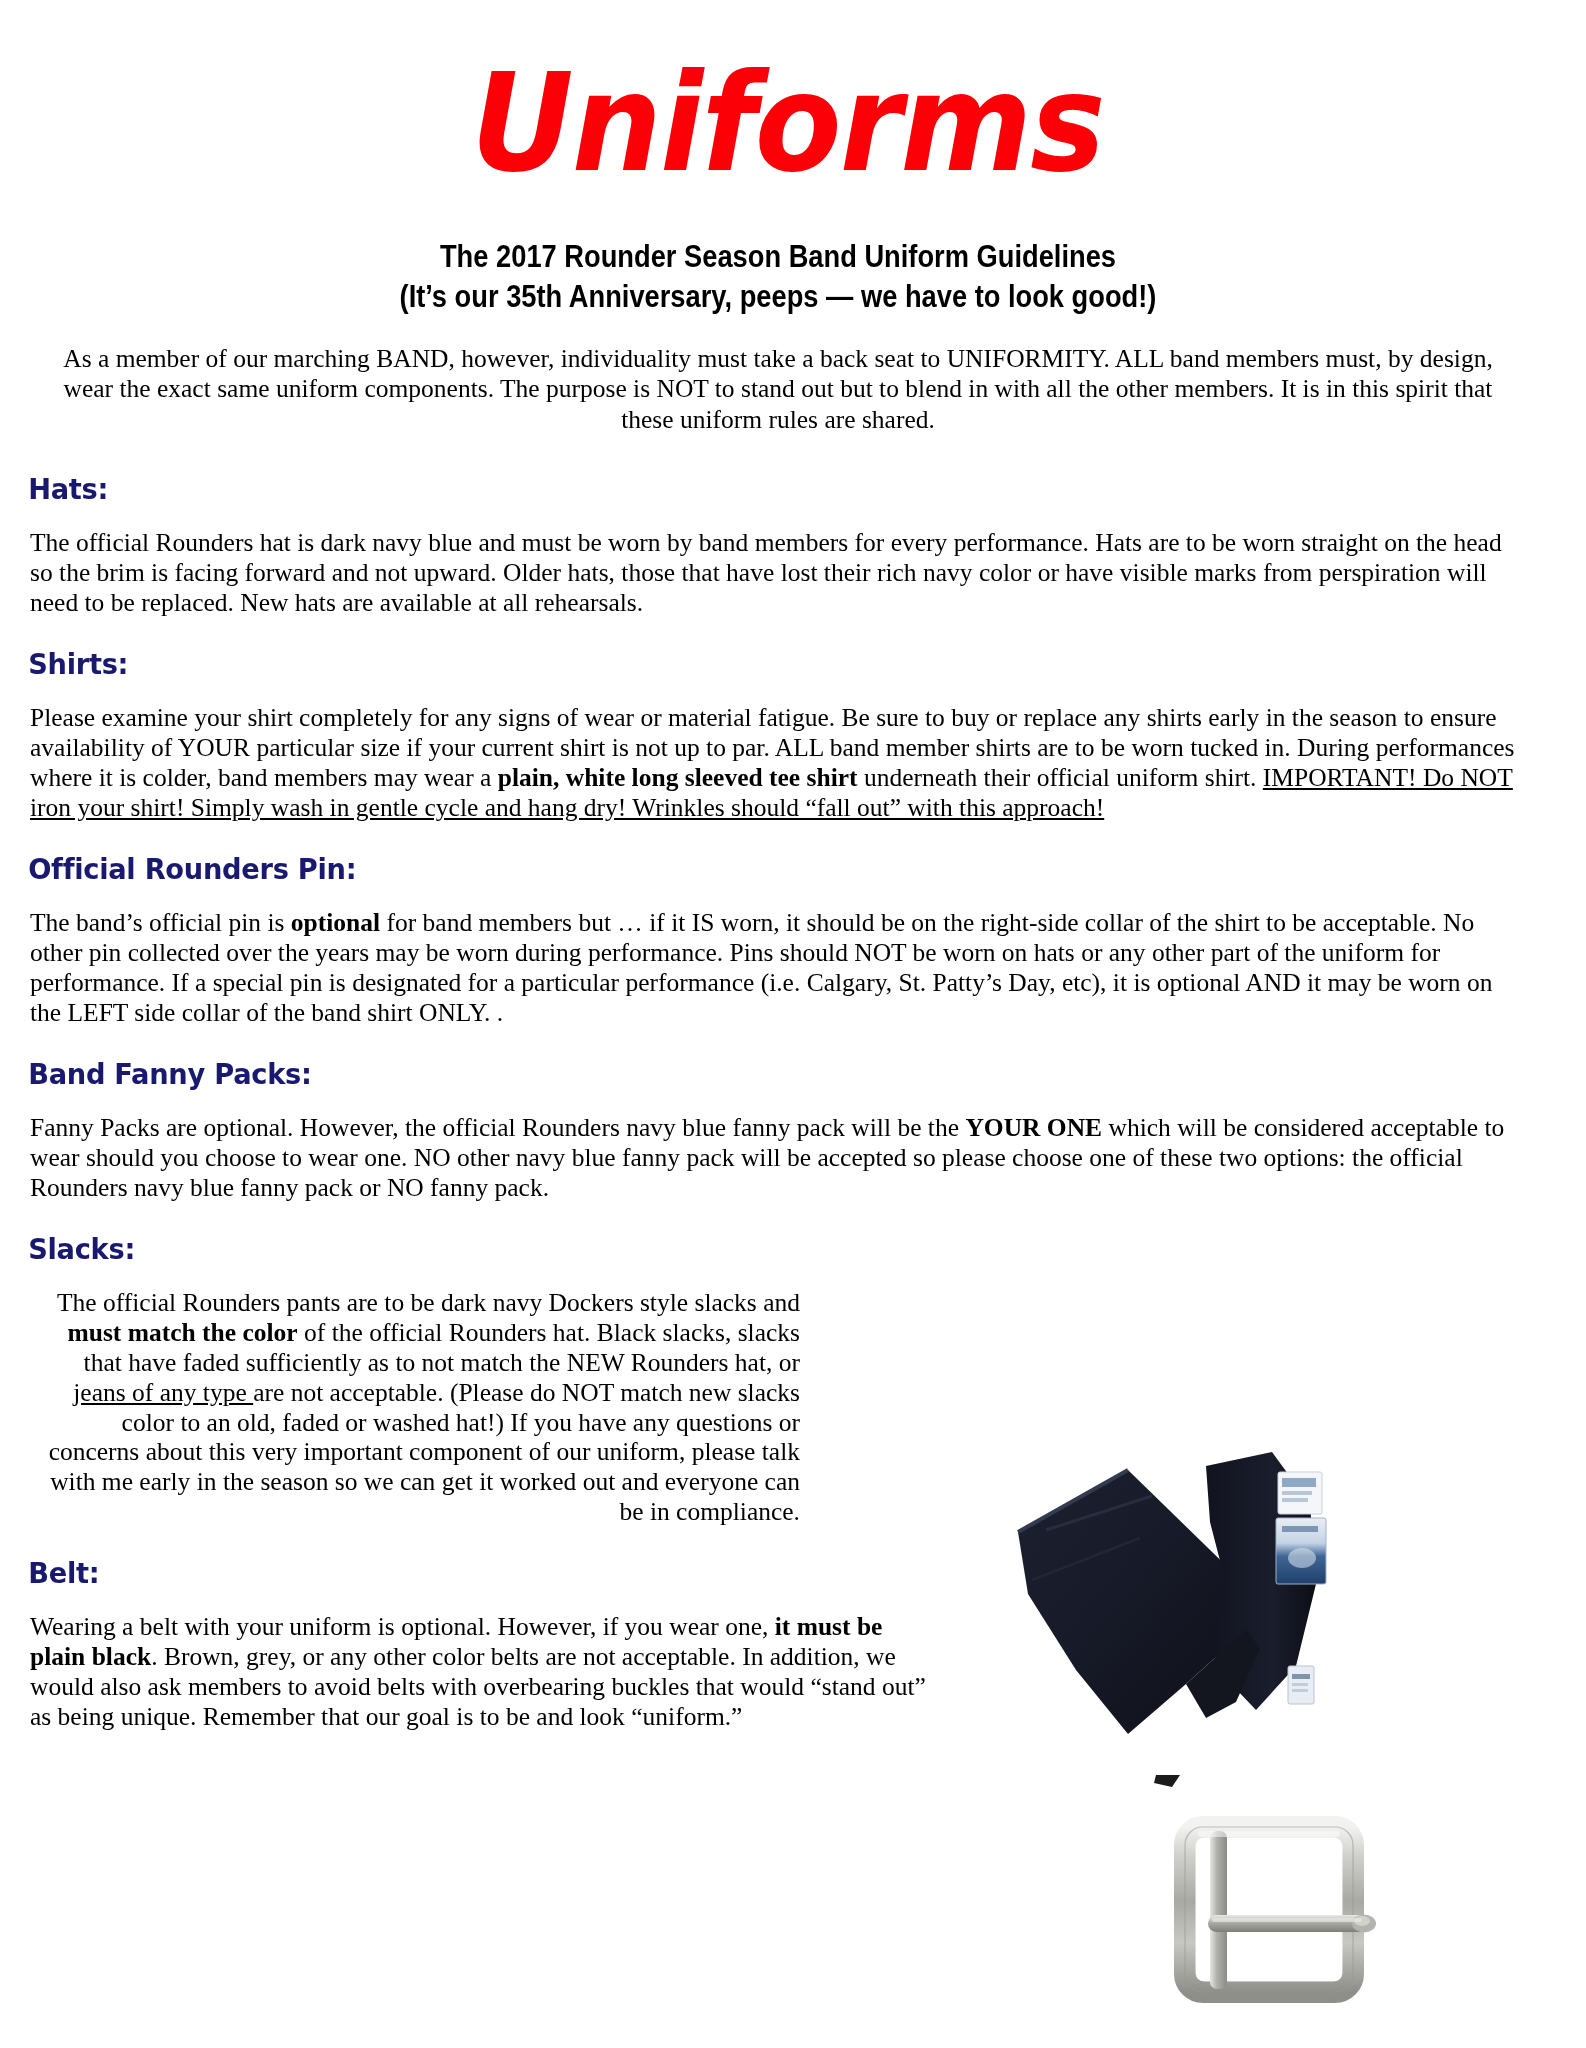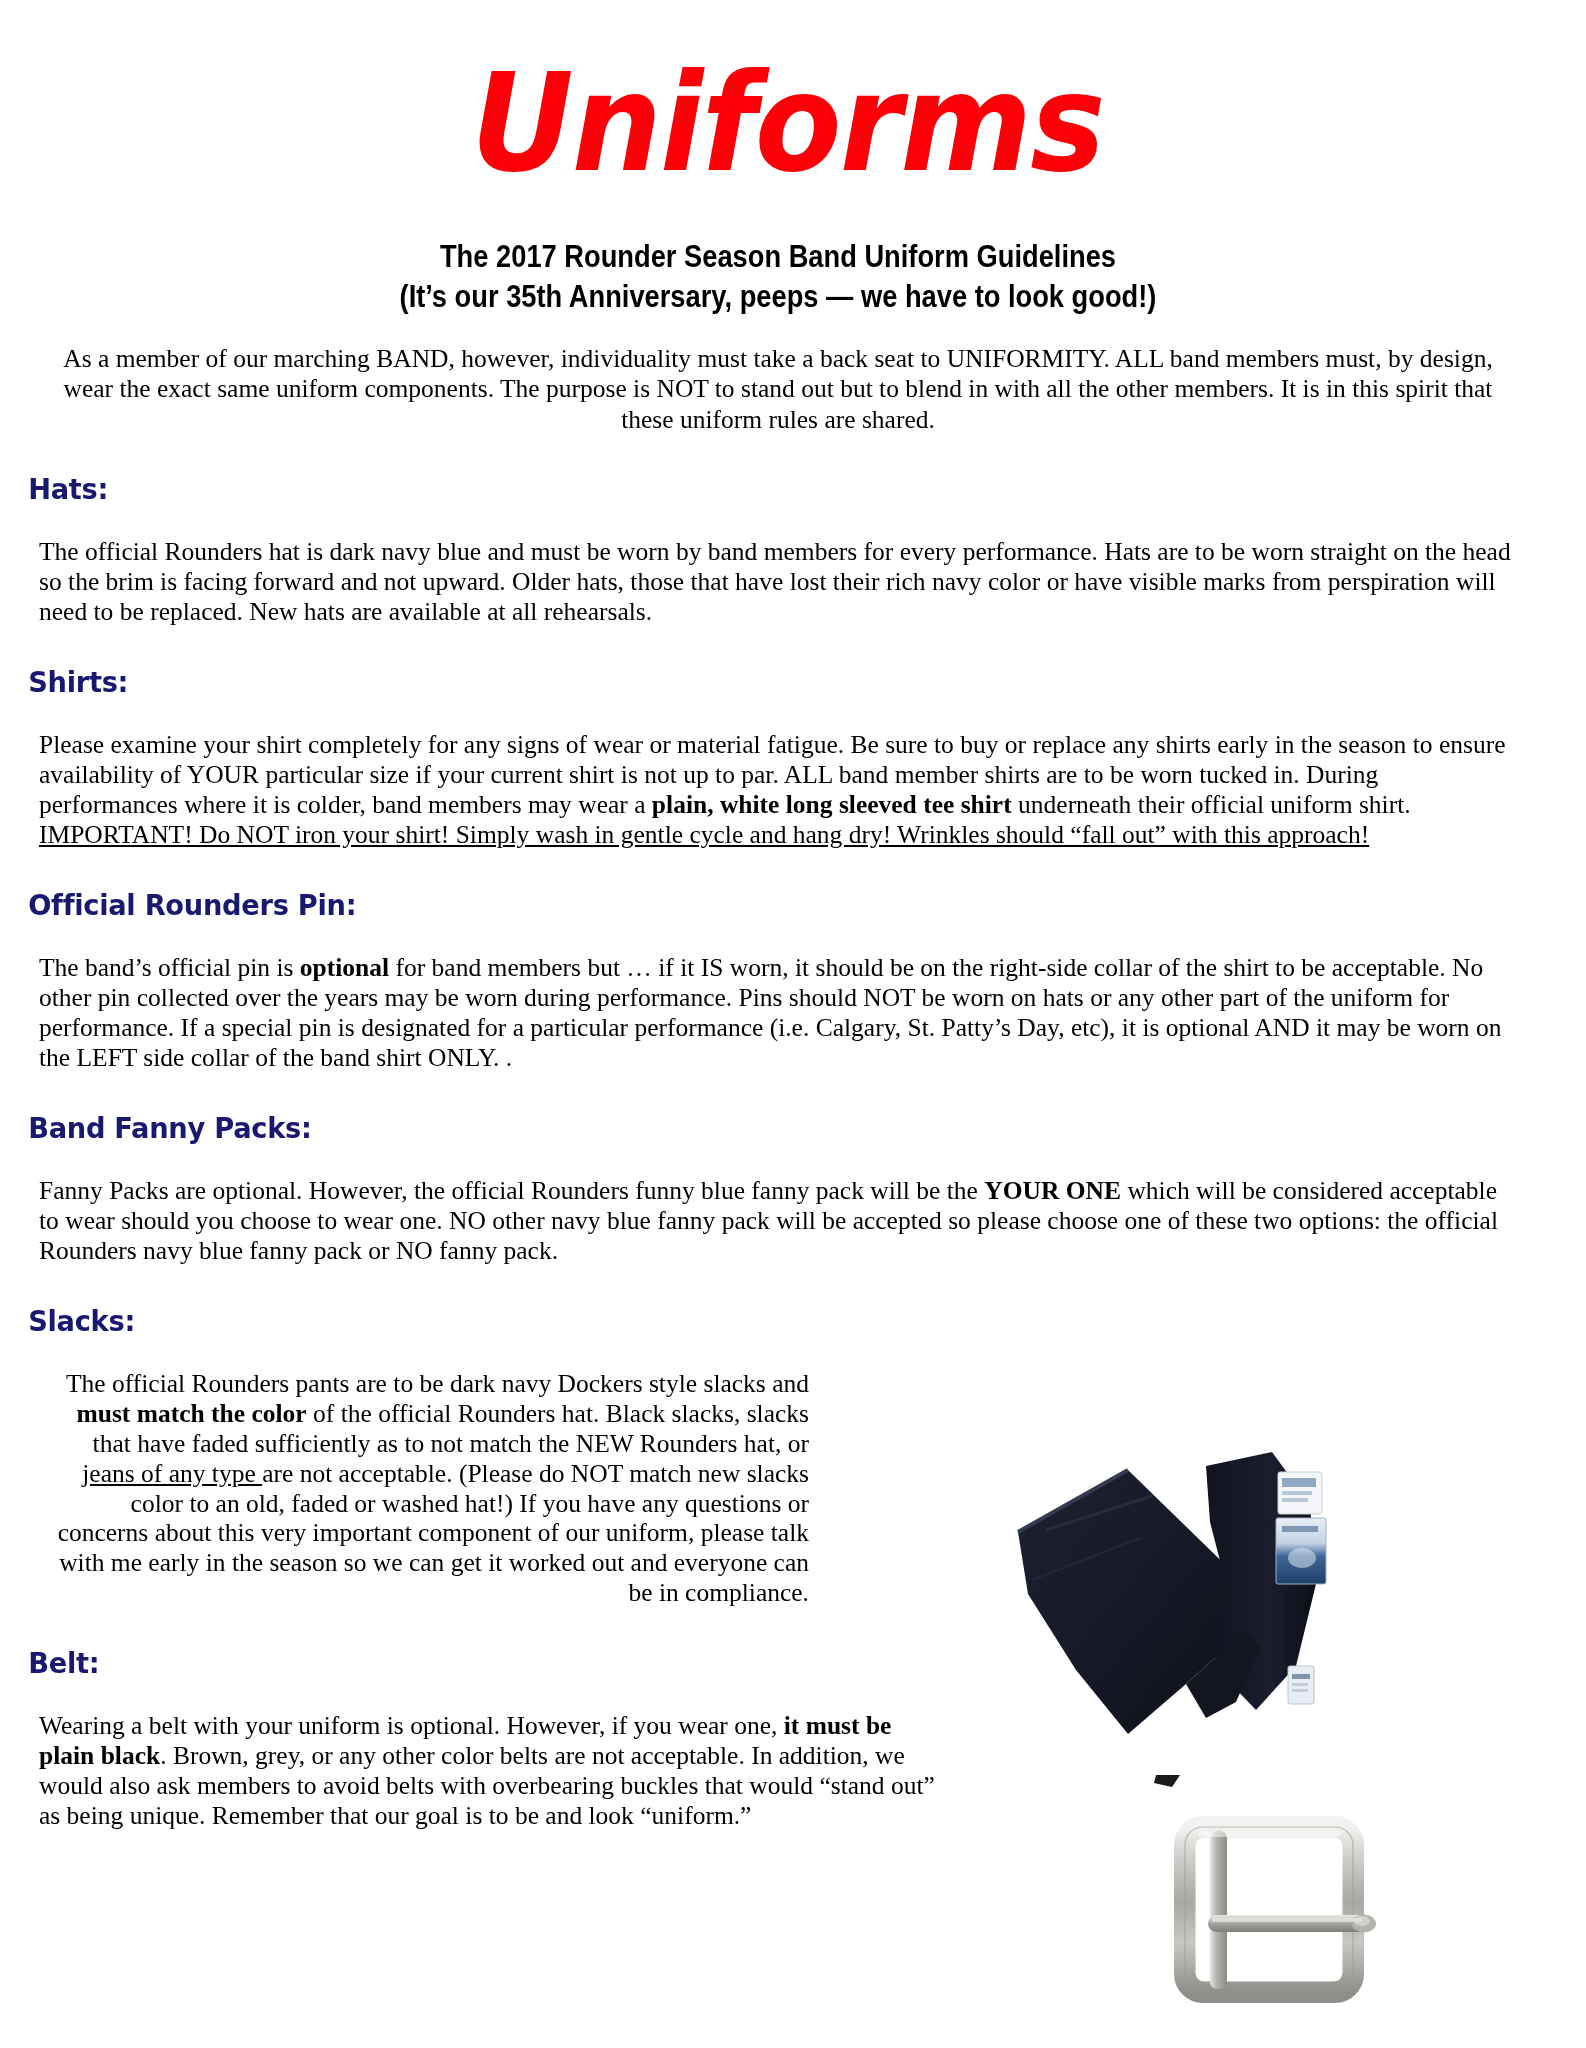--- a/index.html
+++ b/index.html
@@ -76,21 +76,21 @@
     padding-left: 30px;
     letter-spacing: -0.3px;
     transform: scaleX(0.94);
     transform-origin: left center;
   }
 
   
   .body-p {
     font-size: 25.5px;
     line-height: 1.175;
-    margin: 9px;
+    margin: 0;
     padding-left: 30px;
     padding-right: 34px;
     text-align: left;
   }
   .body-p b { font-weight: bold; }
   .u { text-decoration: underline; }
   .gap-md { height: 24px; }
   .gap-lg { height: 32px; }
   .gap-xl { height: 40px; }
 
@@ -144,21 +144,21 @@
   <div class="gap-lg"></div>
 
   <h2 class="sec-head">Official Rounders Pin:</h2>
   <div class="gap-md"></div>
   <p class="body-p"><span>The band’s official pin is </span><b>optional</b><span> for band members but … if it IS worn, it should be on the right-side collar of the shirt to be acceptable.  No other pin collected over the years may be worn during performance.  Pins should NOT be worn on hats or any other part of the uniform for performance.  If a special pin is designated for a particular performance (i.e. Calgary, St. Patty’s Day, etc), it is optional AND it may be worn on the LEFT side collar of the band shirt ONLY.  .</span></p>
 
   <div class="gap-lg"></div>
 
   <h2 class="sec-head">Band Fanny Packs:</h2>
   <div class="gap-md"></div>
-  <p class="body-p"><span>Fanny Packs are optional.  However, the official Rounders funny blue fanny pack will be the </span><b>YOUR ONE</b><span> which will be considered acceptable to wear should you choose to wear one.  NO other navy blue fanny pack will be accepted so please choose one of these two options: the official Rounders navy blue fanny pack or NO fanny pack.</span></p>
+  <p class="body-p"><span>Fanny Packs are optional.  However, the official Rounders navy blue fanny pack will be the </span><b>YOUR ONE</b><span> which will be considered acceptable to wear should you choose to wear one.  NO other navy blue fanny pack will be accepted so please choose one of these two options: the official Rounders navy blue fanny pack or NO fanny pack.</span></p>
 
   <div class="gap-lg"></div>
 
   <h2 class="sec-head">Slacks:</h2>
   <div class="gap-md"></div>
   <p class="body-p col-narrow"><span>The official Rounders pants are to be dark navy Dockers style slacks and </span><b>must match the color</b><span> of the official Rounders hat. Black slacks, slacks that have faded sufficiently as to not match the NEW Rounders hat, or </span><span class="u">jeans of any type </span><span>are not acceptable.  (Please do NOT match new slacks color to an old, faded or washed hat!)  If you have any  questions or concerns about this very important component of our uniform, please talk with me early in the season so we can get it worked out and everyone can be in compliance.</span></p>
 
   <div class="gap-lg"></div>
 
   <h2 class="sec-head">Belt:</h2>

